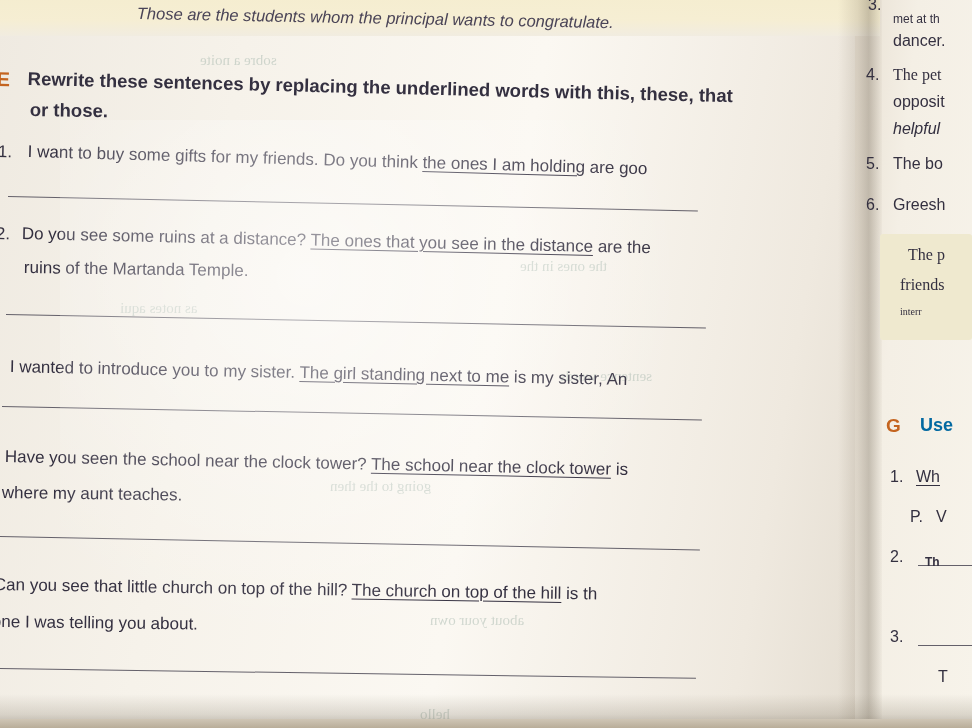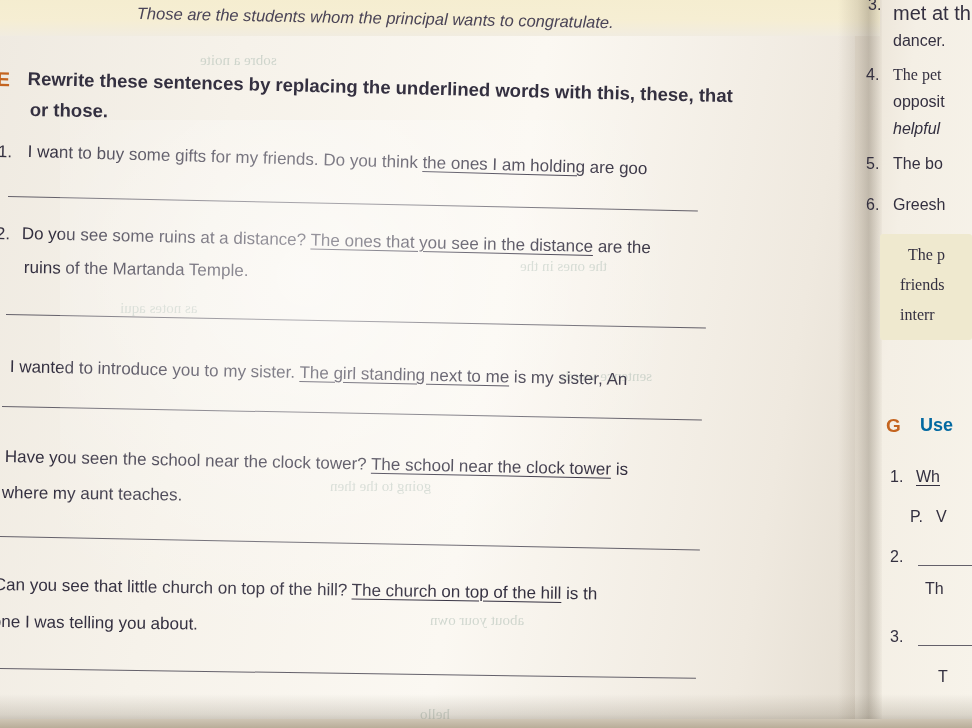--- a/index.html
+++ b/index.html
@@ -151,52 +151,52 @@
   <div class="txt" style="left:2px; top:483px; font-size:17px; transform: rotate(0.8deg); transform-origin:left top;">where my aunt teaches.</div>
   <div class="rule" style="left:0px; top:536px; width:700px; transform: rotate(1.1deg); transform-origin:left top;"></div>
 
   <div style="position:absolute; left:-6px; top:575px; font-size:17px; font-family:'Liberation Sans',sans-serif; color:#343040; white-space:nowrap; transform: rotate(0.9deg); transform-origin:left top;">
     <span>Can you see that little church on top of the hill? </span><span class="u">The church on top of the hill</span><span> is th</span>
   </div>
   <div class="txt" style="left:-8px; top:612px; font-size:17px; transform: rotate(0.7deg); transform-origin:left top;">one I was telling you about.</div>
   <div class="rule" style="left:-4px; top:668px; width:700px; transform: rotate(0.8deg); transform-origin:left top;"></div>
 
   <div class="txt" style="left:868px; top:-4px; font-size:16px;">3.</div>
-  <div class="txt" style="left:893px; top:2px; font-size:20px;">met at th</div>
+  <div class="txt" style="left:893px; top:12px; font-size:12px;">met at th</div>
   <div class="txt" style="left:893px; top:32px; font-size:16px;">dancer.</div>
 
   <div class="txt" style="left:866px; top:66px; font-size:16px;">4.</div>
   <div class="txt" style="left:893px; top:66px; font-size:16px;font-family:Liberation Serif, serif;">The pet</div>
   <div class="txt" style="left:893px; top:93px; font-size:16px;">opposit</div>
   <div class="txt" style="left:893px; top:120px; font-size:16px;font-style:italic;">helpful</div>
 
   <div class="txt" style="left:866px; top:155px; font-size:16px;">5.</div>
   <div class="txt" style="left:893px; top:155px; font-size:16px;text-align:right;">The bo</div>
 
   <div class="txt" style="left:866px; top:196px; font-size:16px;">6.</div>
   <div class="txt" style="left:893px; top:196px; font-size:16px;">Greesh</div>
 
   <div class="tint-box" style="left:880px; top:234px; width:92px; height:106px;"></div>
   <div class="txt" style="left:908px; top:246px; font-size:16px; font-family:'Liberation Serif',serif;">The p</div>
   <div class="txt" style="left:900px; top:276px; font-size:16px; font-family:'Liberation Serif',serif;">friends</div>
-  <div class="txt" style="left:900px; top:306px; font-size:16px; font-family:'Liberation Serif',serif;">interr</div>
+  <div class="txt" style="left:900px; top:306px; font-size:10px; font-family:'Liberation Serif',serif;">interr</div>
 
   <div class="marker-letter" style="left:886px; top:415px; font-size:19px;">G</div>
   <div class="txt bold" style="left:920px; top:415px; font-size:18px; color:#0369a1;">Use</div>
 
   <div class="txt" style="left:890px; top:468px; font-size:16px;">1.</div>
   <div class="txt u" style="left:916px; top:468px; font-size:16px;">Wh</div>
 
   <div class="txt" style="left:910px; top:508px; font-size:16px;">P.</div>
   <div class="txt" style="left:936px; top:508px; font-size:16px;">V</div>
 
   <div class="txt" style="left:890px; top:548px; font-size:16px;">2.</div>
   <div class="rule" style="left:918px; top:565px; width:54px;"></div>
 
-  <div class="txt" style="left:925px; top:580px; font-size:16px;">Th</div>
+  <div class="txt" style="left:925px; top:555px; font-size:12px;font-weight:bold;">Th</div>
 
   <div class="txt" style="left:890px; top:628px; font-size:16px;">3.</div>
   <div class="rule" style="left:918px; top:645px; width:54px;"></div>
 
   <div class="txt" style="left:938px; top:668px; font-size:16px;">T</div>
 
   <div class="glare"></div>
   <div class="bottom-shadow"></div>
   <div class="bottom-edge"></div>
 </div>

